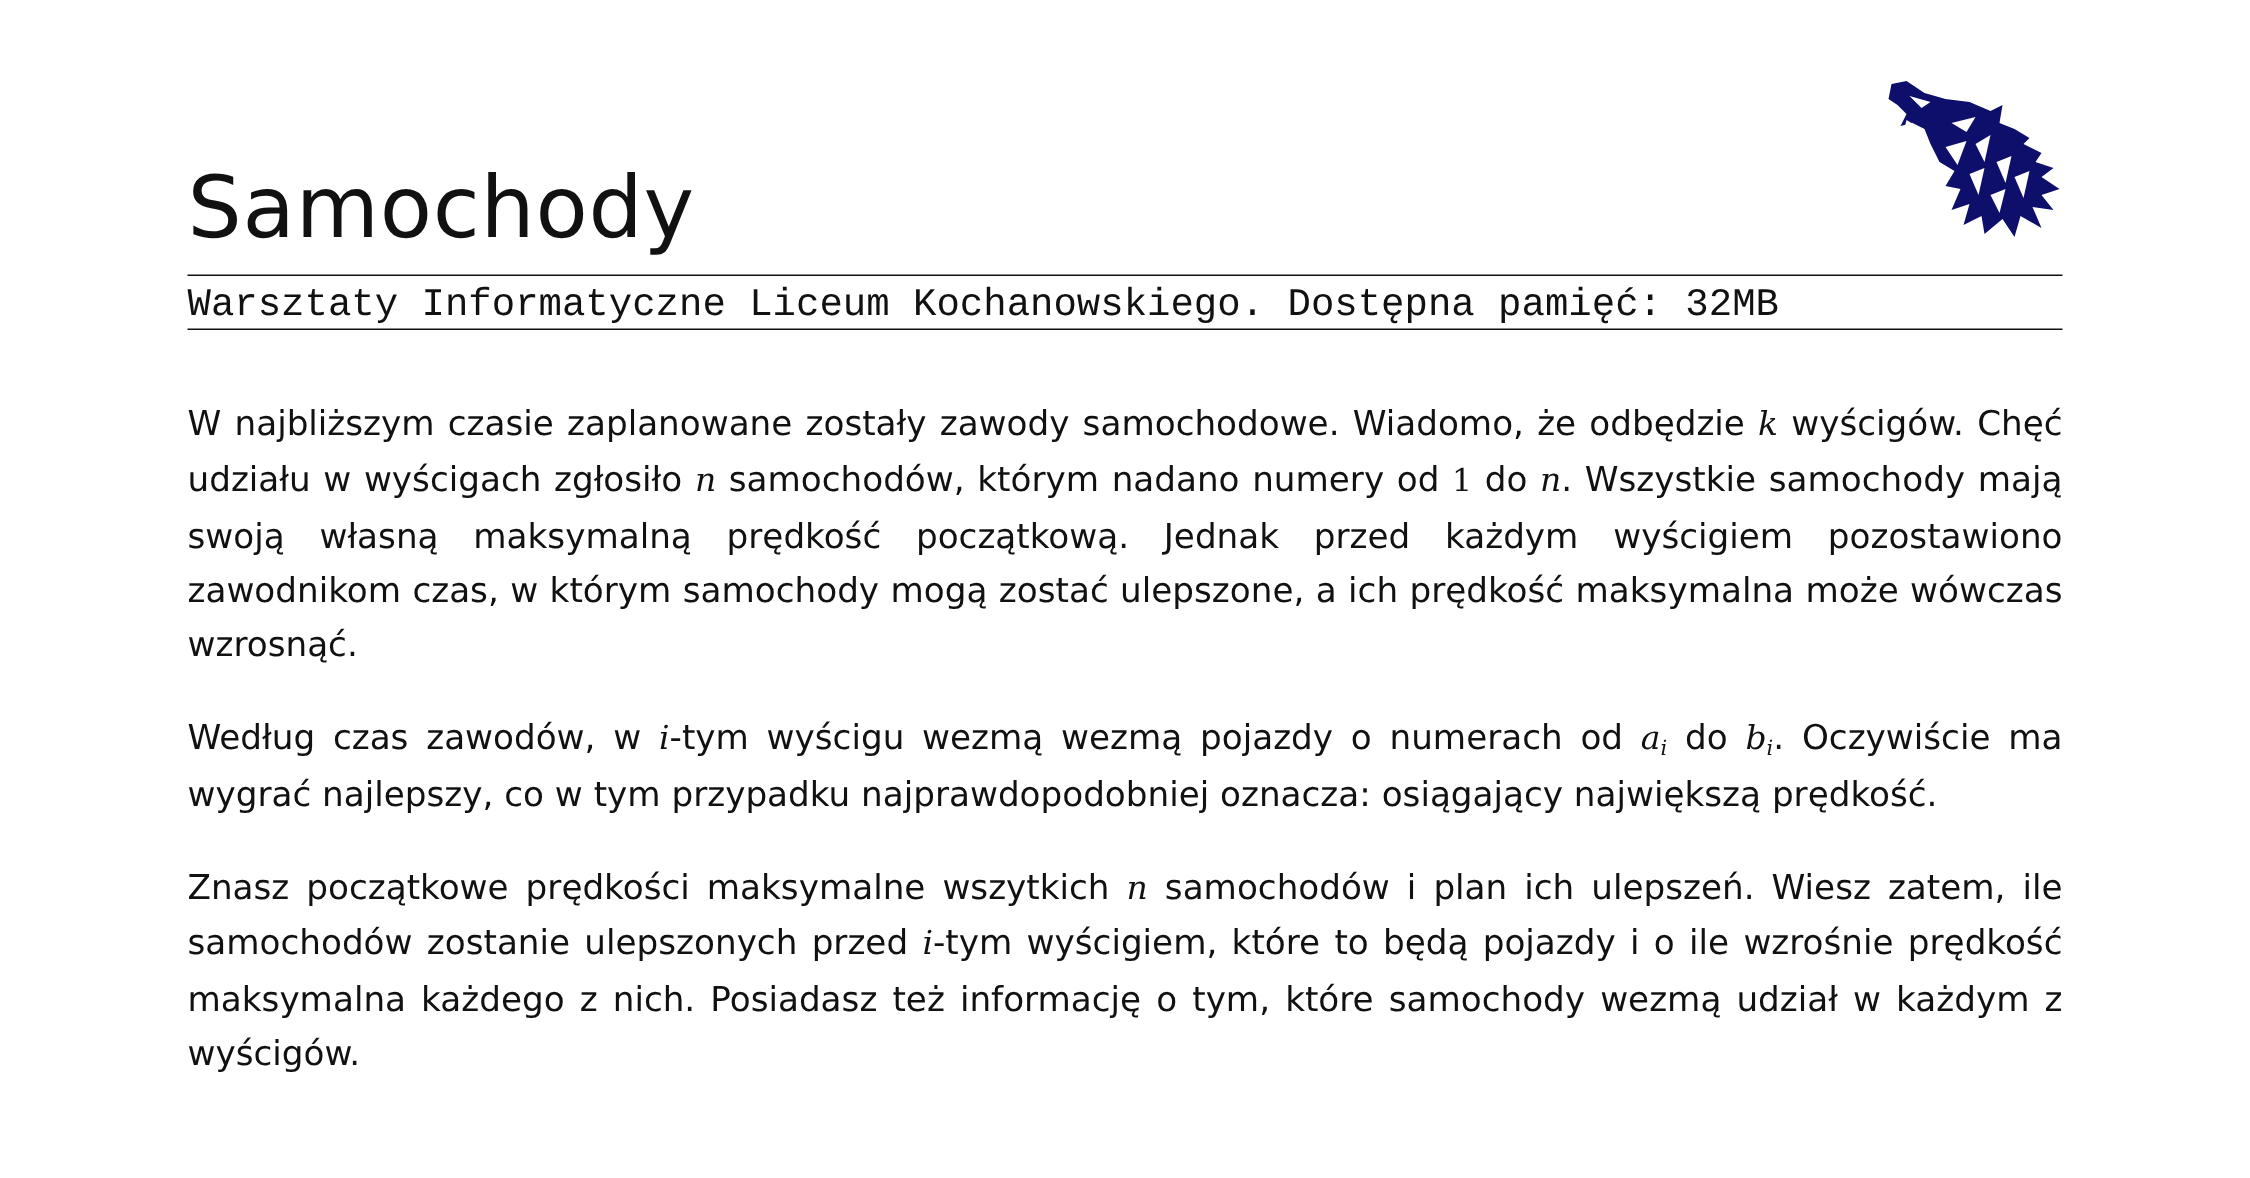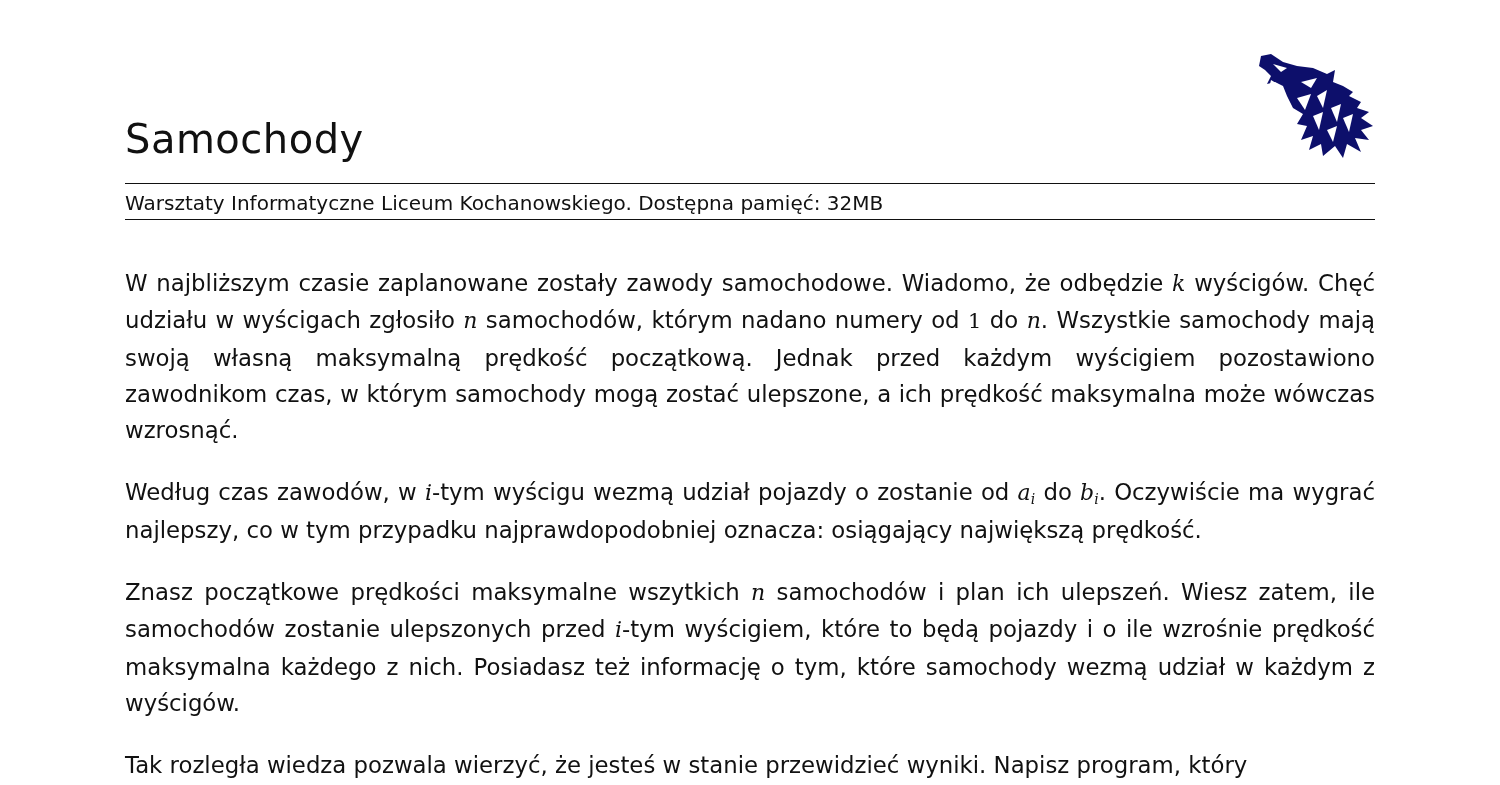--- a/index.html
+++ b/index.html
@@ -1,25 +1,25 @@
 <!DOCTYPE html>
 <html><head>
 <meta charset="utf-8">
 <style>
   html, body { margin:0; padding:0; background:#ffffff; }
   body { width:1500px; height:785px; overflow:hidden; position:relative;
          font-family:"DejaVu Sans", sans-serif; color:#111; }
   .page { position:absolute; left:125px; top:0; width:1250px; }
   .logo { position:absolute; left:1132px; top:52px; width:120px; height:110px; }
-  .title { position:absolute; left:0; top:104px; font-size:40px; line-height:70px;
+  .title { position:absolute; left:0; top:104px; font-size:57px; line-height:70px;
            font-weight:normal; letter-spacing:0.5px; margin:0; color:#111; }
   .rule-top { position:absolute; left:0; top:183px; width:1250px; height:1px; background:#111; }
   .rule-bot { position:absolute; left:0; top:219px; width:1250px; height:1px; background:#111; }
-  .subtitle { position:absolute; left:0; top:189px; font-size:20px; line-height:28px;
-              white-space:nowrap; }
+  .subtitle { position:absolute; left:0; top:189px; font-size:26px; line-height:28px;
+              white-space:nowrap;font-family:Liberation Mono, monospace; }
   .body { position:absolute; left:0; top:265px; width:1250px; font-size:22.8px;
           line-height:36.3px; text-align:justify; hyphens:manual; }
   .body p { margin:0 0 26px 0; }
   .m { font-family:"DejaVu Serif", serif; font-style:italic; font-size:22px; }
   .mr { font-family:"DejaVu Serif", serif; font-size:21px; }
   sub { font-size:14px; line-height:0; vertical-align:-4px; }
 </style>
 </head>
 <body>
 
@@ -43,19 +43,18 @@
   </svg>
 
   <h1 class="title">Samochody</h1>
   <div class="rule-top"></div>
   <div class="subtitle">Warsztaty Informatyczne Liceum Kochanowskiego. Dostępna pamięć: 32MB</div>
   <div class="rule-bot"></div>
 
   <div class="body">
     <p><span>W najbliższym czasie zaplanowane zostały zawody samochodowe. Wiadomo, że odbędzie </span><span class="m">k</span><span> wyści­gów. Chęć udziału w wyścigach zgłosiło </span><span class="m">n</span><span> samochodów, którym nadano numery od </span><span class="mr">1</span><span> do </span><span class="m">n</span><span>. Wszystkie samochody mają swoją własną maksymalną prędkość początkową. Jednak przed każdym wyścigiem po­zostawiono zawodnikom czas, w którym samochody mogą zostać ulepszone, a ich prędkość maksymalna może wówczas wzrosnąć.</span></p>
 
-    <p><span>Według czas zawodów, w </span><span class="m">i</span><span>-tym wyścigu wezmą udział pojazdy o zostanie od </span><span class="m"><span>a</span><sub>i</sub></span><span> do </span><span class="m"><span>b</span><sub>i</sub></span><span>. Oczywiście ma wygrać najlepszy, co w tym przypadku najprawdopodobniej oznacza: osiągający największą prędkość.</span></p>
+    <p><span>Według czas zawodów, w </span><span class="m">i</span><span>-tym wyścigu wezmą wezmą pojazdy o numerach od </span><span class="m"><span>a</span><sub>i</sub></span><span> do </span><span class="m"><span>b</span><sub>i</sub></span><span>. Oczywiście ma wygrać najlepszy, co w tym przypadku najprawdopodobniej oznacza: osiągający największą prędkość.</span></p>
 
     <p><span>Znasz początkowe prędkości maksymalne wszytkich </span><span class="m">n</span><span> samochodów i plan ich ulepszeń. Wiesz zatem, ile samochodów zostanie ulepszonych przed </span><span class="m">i</span><span>-tym wyścigiem, które to będą pojazdy i o ile wzrośnie prędkość maksymalna każdego z nich. Posiadasz też informację o tym, które samochody wezmą udział w każdym z wyścigów.</span></p>
 
-    <p><span>Tak rozległa wiedza pozwala wierzyć, że jesteś w stanie przewidzieć wyniki. Napisz program, który</span></p>
   </div>
 </div>
 
 </body></html>

